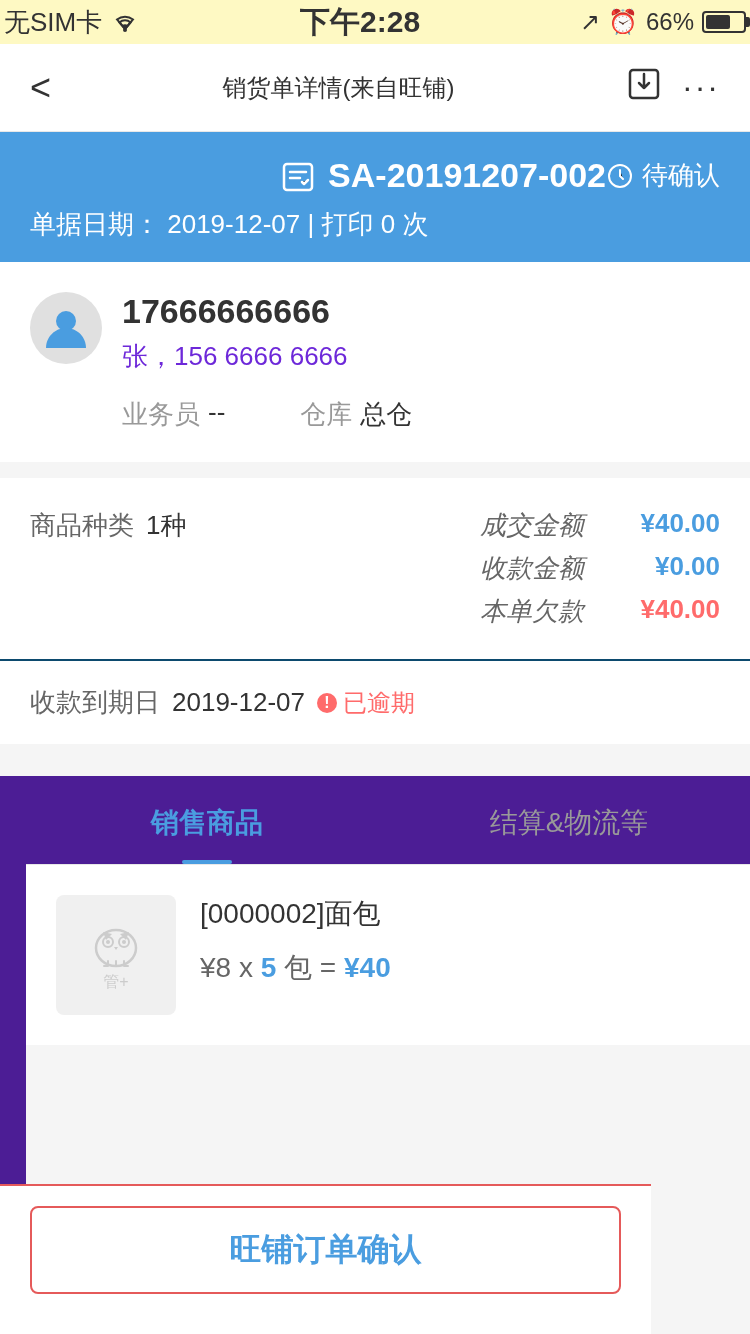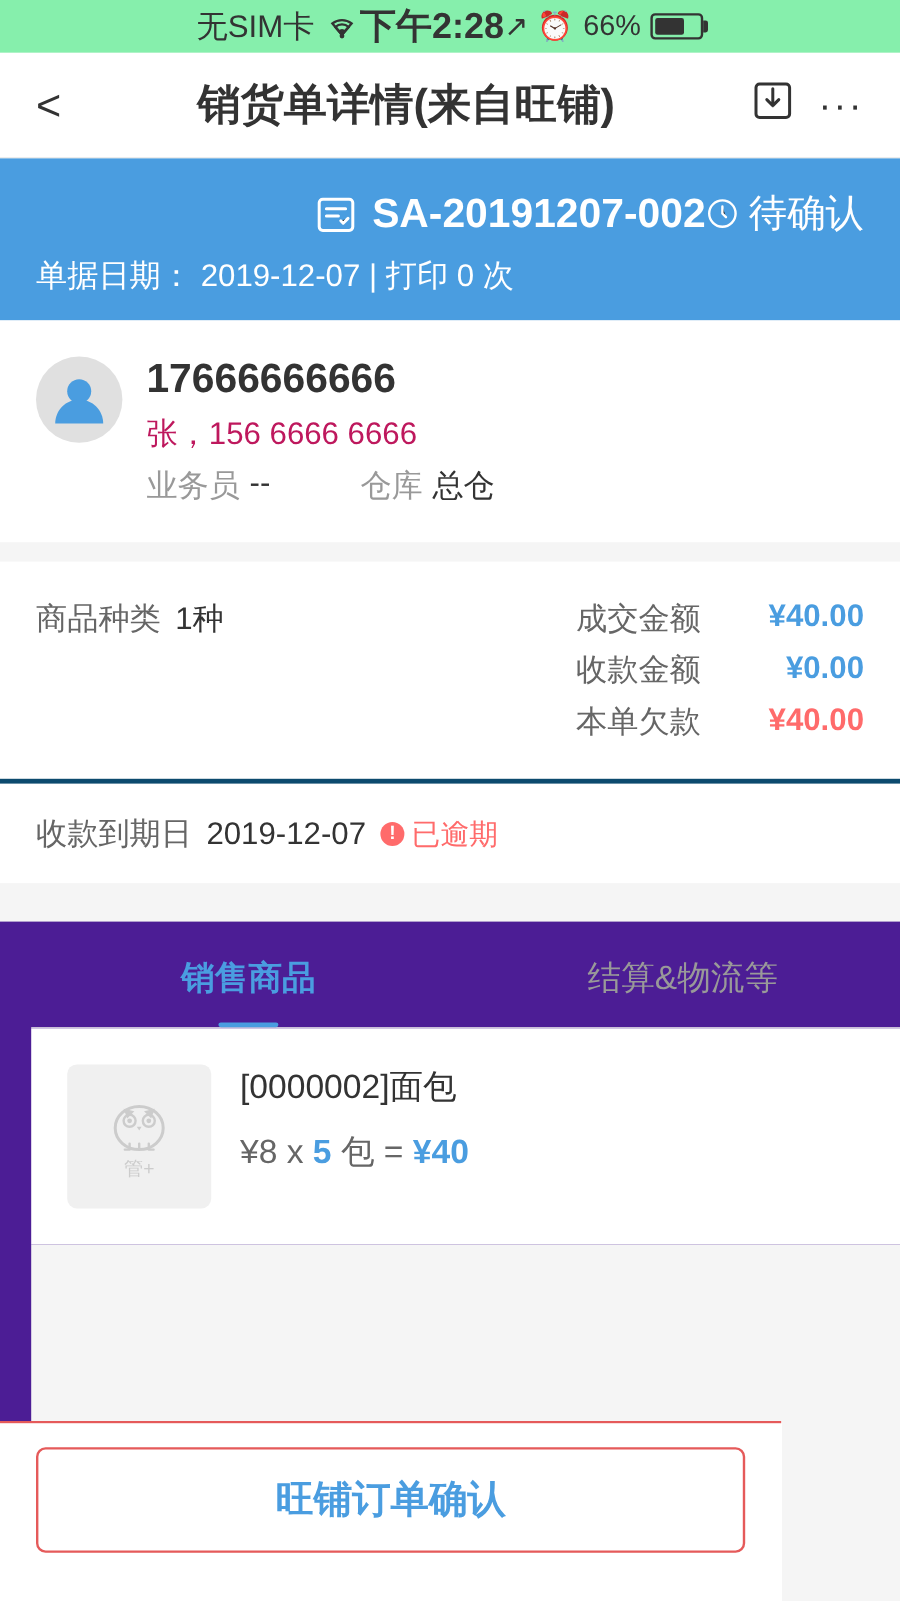--- a/index.html
+++ b/index.html
@@ -10,25 +10,25 @@
       font-family: -apple-system, "PingFang SC", "Helvetica Neue", Arial, sans-serif;
       background: #f5f5f5;
       font-size: 28px;
       color: #333;
     }
 
     
     .status-bar {
       width: 750px;
       height: 44px;
-      background: #86efac;
-      display: flex;
-      align-items: center;
-      justify-content: center;
-      padding: 0 20px;
+      background: #fef9c3;
+      display: flex;
+      align-items: center;
+      justify-content: space-between;
+      padding: 0 4px;
       font-size: 26px;
       font-weight: 500;
     }
     .status-left {
       display: flex;
       align-items: center;
       gap: 8px;
     }
     .status-center {
       font-size: 30px;
@@ -78,22 +78,22 @@
       justify-content: space-between;
       padding: 0 30px;
       border-bottom: 1px solid #e8e8e8;
     }
     .nav-back {
       font-size: 36px;
       color: #333;
       cursor: pointer;
     }
     .nav-title {
-      font-size: 36px;
-      font-weight: 700;
+      font-size: 24px;
+      font-weight: 400;
       color: #333;
     }
     .nav-right {
       display: flex;
       align-items: center;
       gap: 20px;
     }
     .nav-export-icon {
       font-size: 32px;
       color: #333;
@@ -122,21 +122,21 @@
       gap: 12px;
       color: #fff;
       font-size: 34px;
       font-weight: 700;
     }
     .order-status {
       display: flex;
       align-items: center;
       gap: 8px;
       color: #fff;
-      font-size: 32px;
+      font-size: 26px;
     }
     .order-date {
       color: #fff;
       font-size: 26px;
     }
 
     
     .customer-section {
       background: #fff;
       padding: 30px;
@@ -158,22 +158,22 @@
       flex: 1;
     }
     .customer-phone {
       font-size: 34px;
       font-weight: 600;
       color: #333;
       margin-bottom: 8px;
     }
     .customer-name {
       font-size: 26px;
-      color: #be185d;
-      margin-bottom: 8px;
+      color: #6d28d9;
+      margin-bottom: 23px;
     }
     .customer-meta {
       display: flex;
       gap: 75px;
       font-size: 26px;
       color: #666;
     }
     .meta-item {
       display: flex;
       gap: 8px;
@@ -212,34 +212,34 @@
       display: flex;
       flex-direction: column;
       align-items: flex-end;
       gap: 8px;
     }
     .amount-item {
       display: flex;
       gap: 16px;
       font-size: 26px;
     }
-    .amount-label { color: #666; }
+    .amount-label { color: #666; font-style: italic; }
     .amount-value { color: #4a9de0; font-weight: 600; min-width: 120px; text-align: right; }
     .amount-value.red { color: #ff6b6b; }
 
     
     .due-section {
       background: #fff;
       padding: 24px 30px;
       display: flex;
       align-items: center;
       gap: 12px;
       font-size: 26px;
       color: #666;
-      border-top: 4px solid #0c4a6e;
+      border-top: 2px solid #0c4a6e;
     }
     .due-label { }
     .due-date { color: #333; }
     .overdue-badge {
       display: flex;
       align-items: center;
       gap: 6px;
       color: #ff6b6b;
       font-size: 24px;
     }

